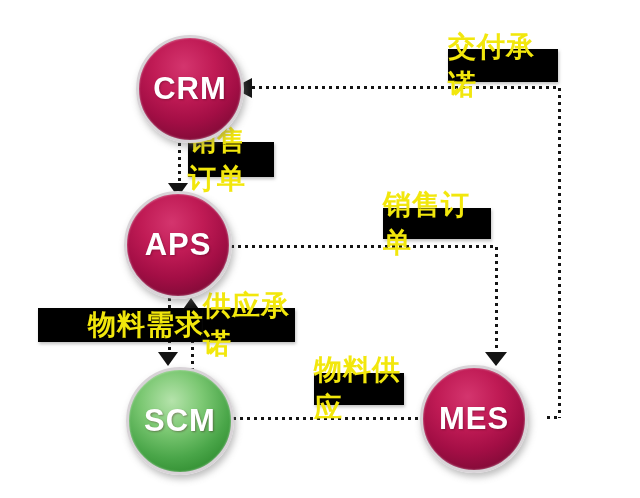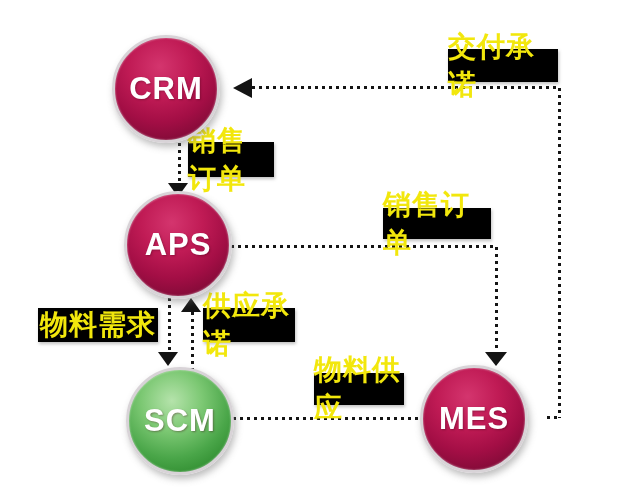--- a/index.html
+++ b/index.html
@@ -65,25 +65,25 @@
 
   <div class="seg v" style="left:191px;top:312px;height:57px;"></div>
   <div class="arrow up-black" style="left:181px;top:298px;"></div>
 
   <div class="seg h" style="left:233px;top:417px;width:193px;"></div>
   <div class="arrow right-navy" style="left:425px;top:408px;"></div>
 
   <div class="edge-label" style="left:188px;top:142px;width:86px;height:35px;">销售订单</div>
   <div class="edge-label" style="left:448px;top:49px;width:110px;height:33px;">交付承诺</div>
   <div class="edge-label" style="left:383px;top:208px;width:108px;height:31px;">销售订单</div>
-  <div class="edge-label" style="left:38px;top:308px;width:120px;height:34px;">物料需求</div>
+  <div class="edge-label" style="left:38px;top:308px;width:120px;height:34px;padding-left:48px;">物料需求</div>
   <div class="edge-label" style="left:203px;top:308px;width:92px;height:34px;">供应承诺</div>
   <div class="edge-label" style="left:314px;top:373px;width:90px;height:32px;">物料供应</div>
 
-  <div class="node crimson" style="left:112px;top:35px;text-align:center;">
+  <div class="node crimson" style="left:136px;top:35px;text-align:center;">
     <span class="node-label">CRM</span>
   </div>
   <div class="node crimson" style="left:124px;top:191px;">
     <span class="node-label">APS</span>
   </div>
   <div class="node green" style="left:126px;top:367px;">
     <span class="node-label">SCM</span>
   </div>
   <div class="node crimson" style="left:420px;top:365px;">
     <span class="node-label">MES</span>

